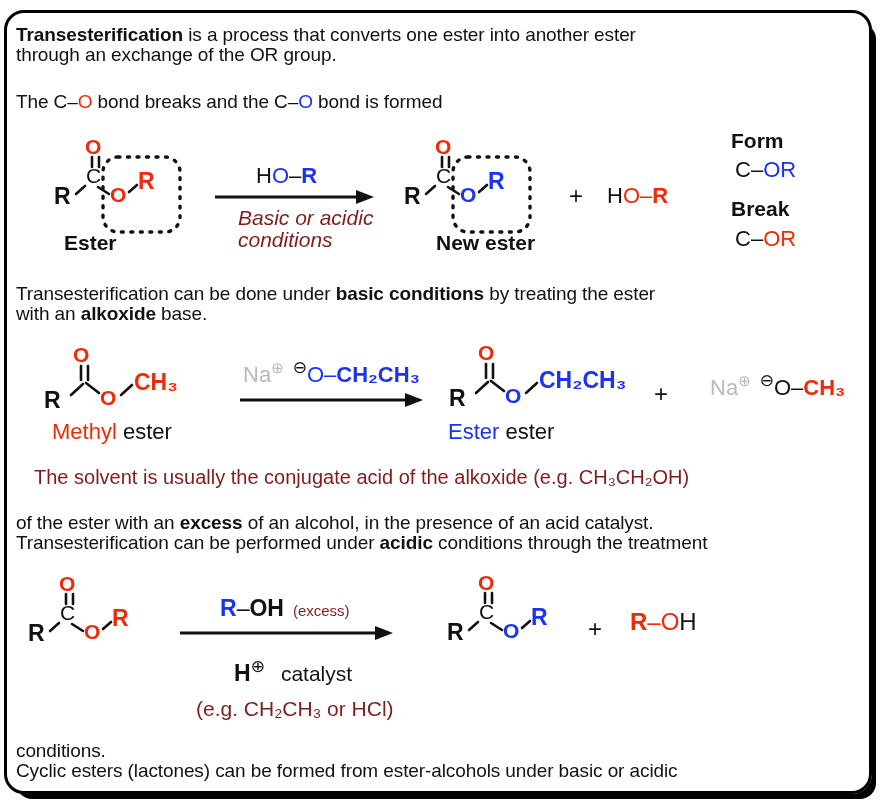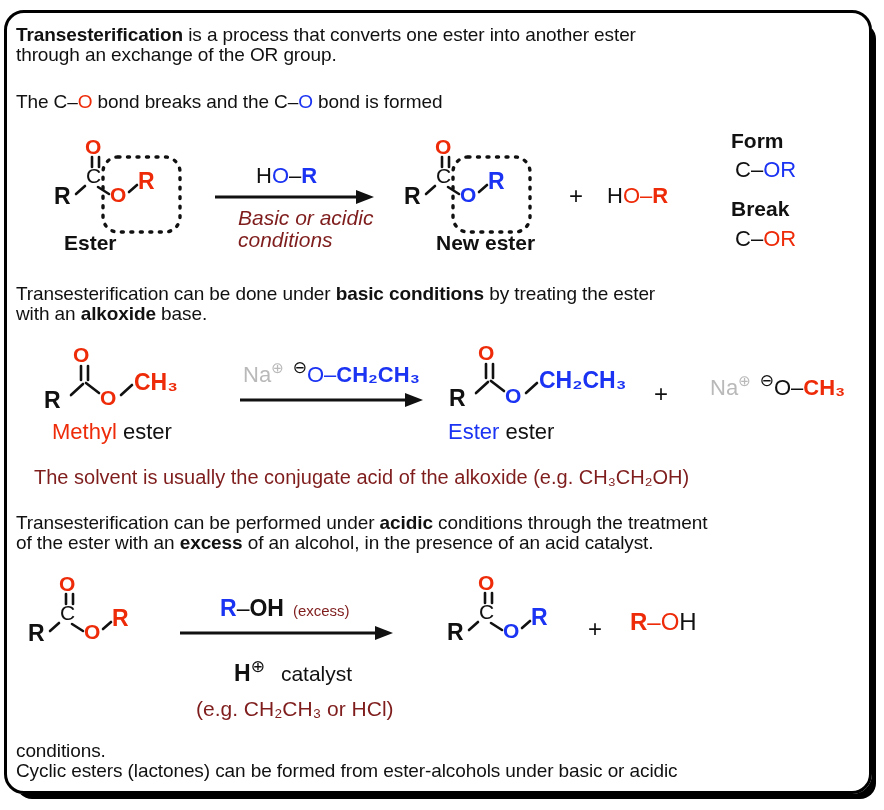--- a/index.html
+++ b/index.html
@@ -146,22 +146,22 @@
   </div>
 
   <div class="abs f24" style="left:654px;top:381px;">+</div>
   <div class="abs f22" style="left:710px;top:372px;white-space:nowrap;">
     <span class="lgray">Na</span><span class="sup15 lgray">⊕</span><span class="gap8"></span><span class="sup17">⊖</span><span>O–</span><b class="red">CH₃</b>
   </div>
 
   <div class="abs f20 gray" style="left:34px;top:466px;">The solvent is usually the conjugate acid of the alkoxide (e.g. CH₃CH₂OH)</div>
 
   <div class="abs t19" style="left:16px;top:513px;width:840px;">
+    <div><span>of the ester with an </span><b>excess</b><span> of an alcohol, in the presence of an acid catalyst.</span></div>
     <div><span>Transesterification can be performed under </span><b>acidic</b><span> conditions through the treatment</span></div>
-    <div><span>of the ester with an </span><b>excess</b><span> of an alcohol, in the presence of an acid catalyst.</span></div>
   </div>
 
   <svg class="abs" style="left:14px;top:557px;" width="190" height="125" viewBox="0 0 190 125">
     <line class="bond" x1="36" y1="74" x2="45" y2="66"></line>
     <line class="bond" x1="52" y1="37" x2="52" y2="47"></line>
     <line class="bond" x1="59" y1="37" x2="59" y2="47"></line>
     <line class="bond" x1="58" y1="67" x2="69" y2="74"></line>
     <line class="bond" x1="89" y1="72" x2="97" y2="65"></line>
     <text class="atom b big" x="14" y="84">R</text>
     <text class="atom" x="46" y="63">C</text>

